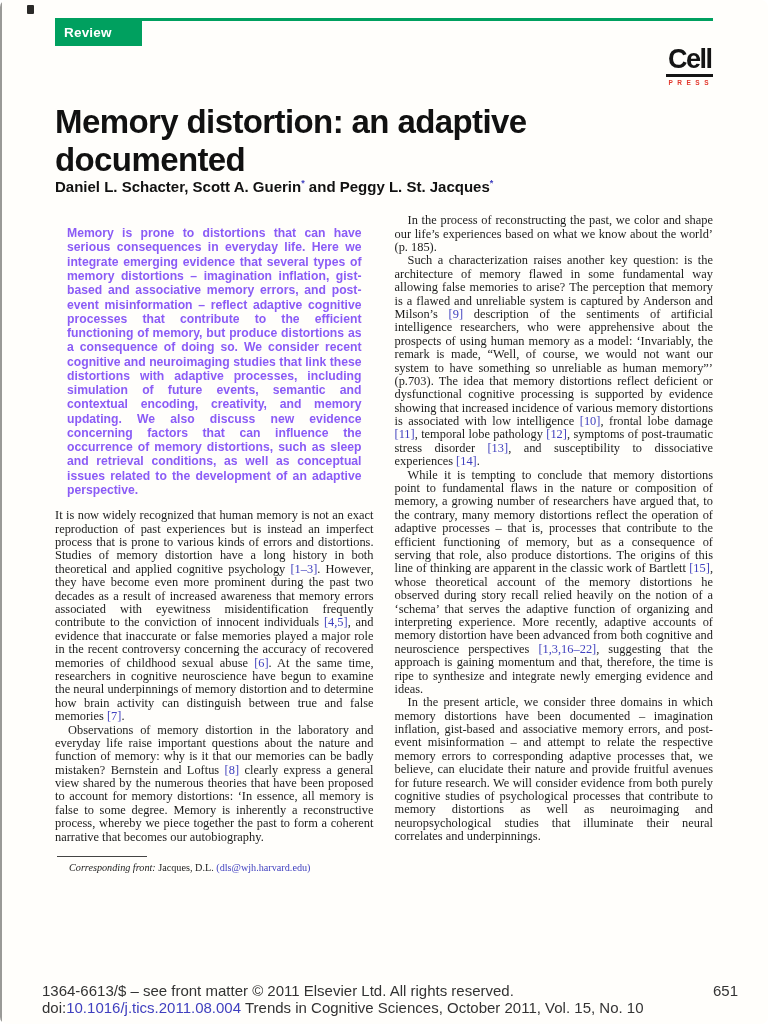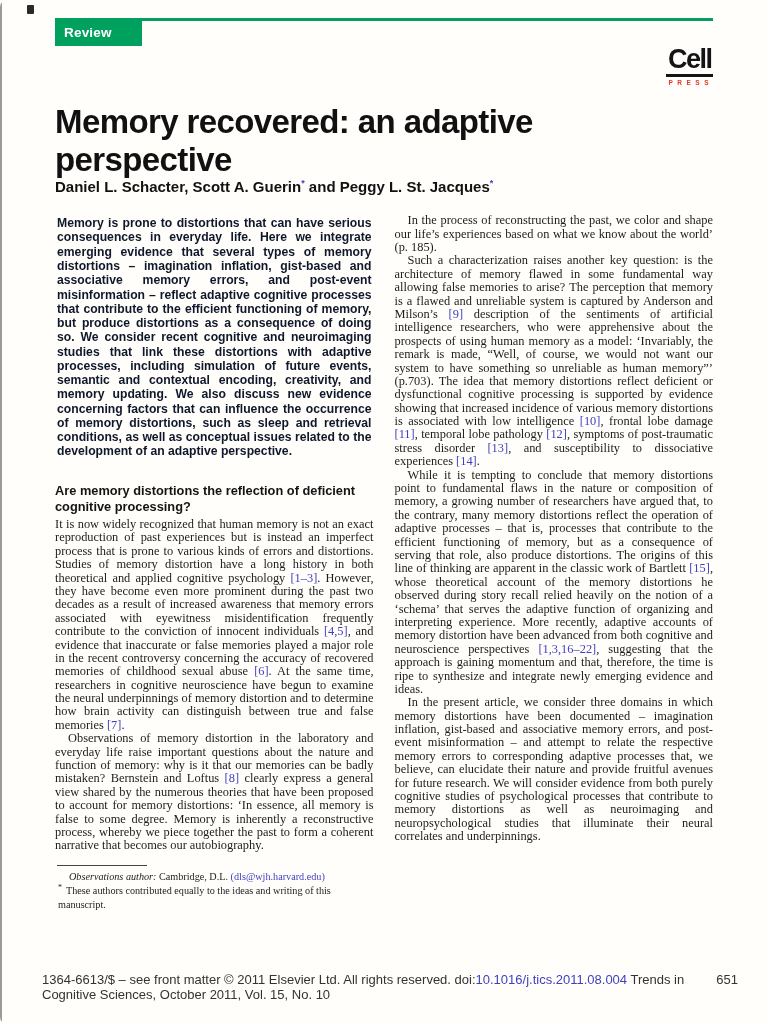--- a/index.html
+++ b/index.html
@@ -40,85 +40,81 @@
   }
   .sup-mark { color:var(--blue); font-size:9px; vertical-align:super; font-weight:bold; }
   .affiliation {
     margin-top:10px; font-family:"Liberation Sans", sans-serif; font-size:12px; color:#222;
   }
 
   
   .columns { display:flex; gap:21px; margin-top:19px; }
   .col { width:319px; }
   .abstract {
-    margin:2px; font-family:"Liberation Sans", sans-serif; font-weight:bold;
-    font-size:12.2px; line-height:1.17; text-align:justify; color:#0f172a;
+    margin:12px; font-family:"Liberation Sans", sans-serif; font-weight:bold;
+    font-size:12.2px; line-height:1.17; text-align:justify; color:#8b5cf6;
   }
   h2.section-heading {
     margin:24px 0 2px 0; font-family:"Liberation Sans", sans-serif; font-weight:bold;
     font-size:12.8px; line-height:1.3; color:#141414;
   }
   .body-p { margin:0; font-size:12.4px; line-height:1.08; text-align:justify; }
   .ind { text-indent:13px; }
   .cite { color:var(--blue); }
   .flink { color:var(--blue);text-align:center; }
   .it { font-style:italic; }
 
   
   .footnote { margin-top:12px; font-size:10.2px; line-height:1.3; color:#222; }
   .fn-rule { width:90px; border-top:1.2px solid #444; margin:0 0 4px 2px; }
   .fn-line1 { margin-left:14px; }
   .fn-line2 { margin-left:3px; }
   .fn-mark { vertical-align:super; font-size:8px; margin-right:4px; }
 
   
   .footer {
-    position:absolute; left:42px; right:30px; bottom:22px;
+    position:absolute; left:42px; right:30px; bottom:8px;
     display:flex; justify-content:space-between; align-items:baseline;
-    font-family:"Liberation Sans", sans-serif; font-size:13px; color:#333;
+    font-family:"Liberation Sans", sans-serif; font-size:15px; color:#333;
   }
   .footer-page { margin-left:12px; }
 
   :root { --green:#00a05f; --red:#e2372c; --blue:#3f3fbf; }
 </style>
 </head>
 <body>
 
 <div class="page">
   <div class="scan-edge"></div>
   <div class="scan-speck"></div>
 
   <div class="header">
     <div class="review-badge">Review</div>
     <div class="logo">
       <div class="logo-cell">Cell</div>
       <div class="logo-press">PRESS</div>
     </div>
   </div>
 
-  <h1 class="title">Memory recovered: an adaptive perspective</h1>
+  <h1 class="title">Memory distortion: an adaptive documented</h1>
 
   <div class="authors"><span>Daniel L. Schacter, Scott A. Guerin</span><span class="sup-mark">*</span><span> and Peggy L. St. Jacques</span><span class="sup-mark">*</span></div>
 
 
   <div class="columns">
     <div class="col">
       <p class="abstract">Memory is prone to distortions that can have serious consequences in everyday life. Here we integrate emerging evidence that several types of memory distortions – imagination inflation, gist-based and associative memory errors, and post-event misinformation – reflect adaptive cognitive processes that contribute to the efficient functioning of memory, but produce distortions as a consequence of doing so. We consider recent cognitive and neuroimaging studies that link these distortions with adaptive processes, including simulation of future events, semantic and contextual encoding, creativity, and memory updating. We also discuss new evidence concerning factors that can influence the occurrence of memory distortions, such as sleep and retrieval conditions, as well as conceptual issues related to the development of an adaptive perspective.</p>
-      <h2 class="section-heading">Are memory distortions the reflection of deficient cognitive processing?</h2>
       <div>
           <p class="body-p"><span>It is now widely recognized that human memory is not an exact reproduction of past experiences but is instead an imperfect process that is prone to various kinds of errors and distortions. Studies of memory distortion have a long history in both theoretical and applied cognitive psychology </span><span class="cite">[1–3]</span><span>. However, they have become even more prominent during the past two decades as a result of increased awareness that memory errors associated with eyewitness misidentification frequently contribute to the conviction of innocent individuals </span><span class="cite">[4,5]</span><span>, and evidence that inaccurate or false memories played a major role in the recent controversy concerning the accuracy of recovered memories of childhood sexual abuse </span><span class="cite">[6]</span><span>. At the same time, researchers in cognitive neuroscience have begun to examine the neural underpinnings of memory distortion and to determine how brain activity can distinguish between true and false memories </span><span class="cite">[7]</span><span>.</span></p>
           <p class="body-p ind"><span>Observations of memory distortion in the laboratory and everyday life raise important questions about the nature and function of memory: why is it that our memories can be badly mistaken? Bernstein and Loftus </span><span class="cite">[8]</span><span> clearly express a general view shared by the numerous theories that have been proposed to account for memory distortions: ‘In essence, all memory is false to some degree. Memory is inherently a reconstructive process, whereby we piece together the past to form a coherent narrative that becomes our autobiography.</span></p>
         </div>
 
       <div class="footnote">
         <div class="fn-rule"></div>
-        <div class="fn-line1"><span class="it">Observations author: </span><span>Cambridge, D.L. </span><span class="flink">(dls@wjh.harvard.edu)</span></div>
-        <div class="fn-line2">
-          <span class="fn-mark">*</span><span>These authors contributed equally to the ideas and writing of this manuscript.</span>
-        </div>
+        <div class="fn-line1"><span class="it">Corresponding front: </span><span>Jacques, D.L. </span><span class="flink">(dls@wjh.harvard.edu)</span></div>
       </div>
     </div>
 
     <div class="col">
       <div>
           <p class="body-p ind"><span>In the process of reconstructing the past, we color and shape our life’s experiences based on what we know about the world’ (p. 185).</span></p>
           <p class="body-p ind"><span>Such a characterization raises another key question: is the architecture of memory flawed in some fundamental way allowing false memories to arise? The perception that memory is a flawed and unreliable system is captured by Anderson and Milson’s </span><span class="cite">[9]</span><span> description of the sentiments of artificial intelligence researchers, who were apprehensive about the prospects of using human memory as a model: ‘Invariably, the remark is made, “Well, of course, we would not want our system to have something so unreliable as human memory”’ (p.703). The idea that memory distortions reflect deficient or dysfunctional cognitive processing is supported by evidence showing that increased incidence of various memory distortions is associated with low intelligence </span><span class="cite">[10]</span><span>, frontal lobe damage </span><span class="cite">[11]</span><span>, temporal lobe pathology </span><span class="cite">[12]</span><span>, symptoms of post-traumatic stress disorder </span><span class="cite">[13]</span><span>, and susceptibility to dissociative experiences </span><span class="cite">[14]</span><span>.</span></p>
           <p class="body-p ind"><span>While it is tempting to conclude that memory distortions point to fundamental flaws in the nature or composition of memory, a growing number of researchers have argued that, to the contrary, many memory distortions reflect the operation of adaptive processes – that is, processes that contribute to the efficient functioning of memory, but as a consequence of serving that role, also produce distortions. The origins of this line of thinking are apparent in the classic work of Bartlett </span><span class="cite">[15]</span><span>, whose theoretical account of the memory distortions he observed during story recall relied heavily on the notion of a ‘schema’ that serves the adaptive function of organizing and interpreting experience. More recently, adaptive accounts of memory distortion have been advanced from both cognitive and neuroscience perspectives </span><span class="cite">[1,3,16–22]</span><span>, suggesting that the approach is gaining momentum and that, therefore, the time is ripe to synthesize and integrate newly emerging evidence and ideas.</span></p>
           <p class="body-p ind"><span>In the present article, we consider three domains in which memory distortions have been documented – imagination inflation, gist-based and associative memory errors, and post-event misinformation – and attempt to relate the respective memory errors to corresponding adaptive processes that, we believe, can elucidate their nature and provide fruitful avenues for future research. We will consider evidence from both purely cognitive studies of psychological processes that contribute to memory distortions as well as neuroimaging and neuropsychological studies that illuminate their neural correlates and underpinnings.</span></p>
         </div>

